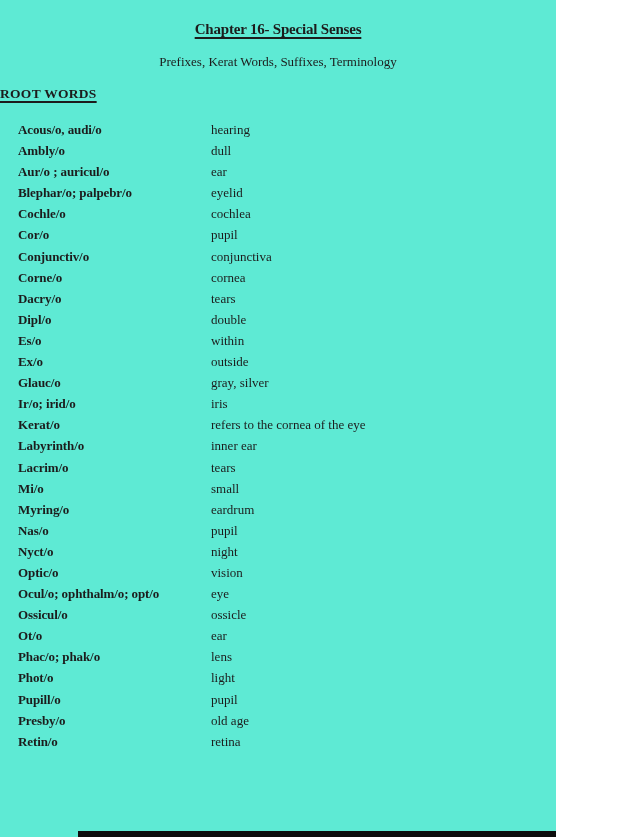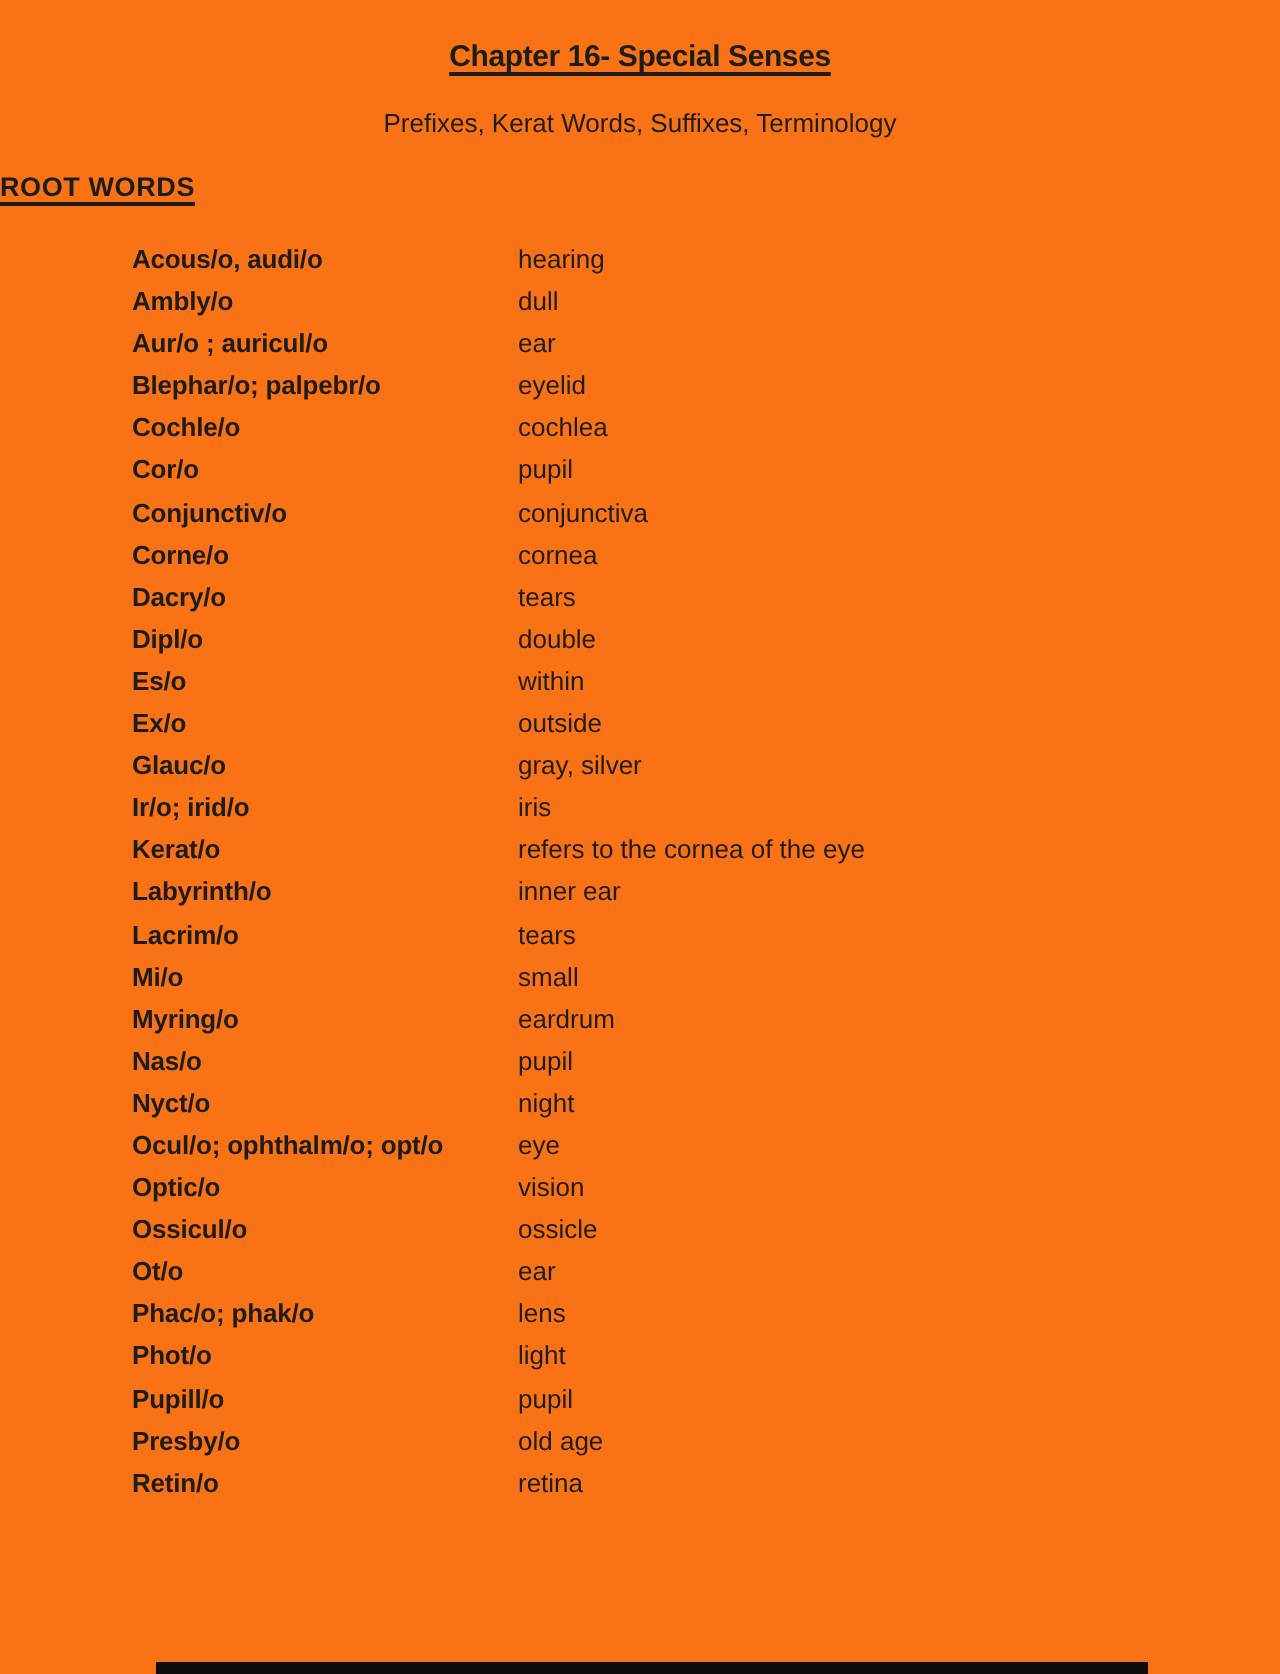--- a/index.html
+++ b/index.html
@@ -1,22 +1,22 @@
 <!DOCTYPE html>
 <html><head>
 <meta charset="utf-8">
 <style>
   html, body { margin: 0; padding: 0; background: #ffffff; }
   .page {
     position: relative;
-    width: 640px;
+    width: 556px;
     height: 837px;
-    background: #f97316;
+    background: #5eead4;
     overflow: hidden;
-    font-family: Liberation Sans, sans-serif;
+    font-family: Liberation Serif, serif;
     color: #1c1c1c;
   }
   .doc-title {
     margin-top: 19px;
     text-align: center;
     font-size: 15px;
     font-weight: 700;
     line-height: 20px;
     letter-spacing: -0.2px;
     text-decoration: underline;
@@ -41,21 +41,20 @@
     text-decoration-thickness: 1.5px;
     text-underline-offset: 3px;
   }
   .root-list {
     margin-top: 17px;
   }
   .row {
     display: flex;
     line-height: 21.1px;
     font-size: 13px;
-    padding-left: 48px;
   }
   .row .term {
     margin-left: 18px;
     width: 193px;
     flex: 0 0 193px;
     font-weight: 700;
     letter-spacing: -0.1px;
     white-space: pre;
   }
   .row .meaning {
@@ -183,30 +182,30 @@
     <span class="term">Nas/o</span>
     <span class="meaning">pupil</span>
   </div>
 
   <div class="row">
     <span class="term">Nyct/o</span>
     <span class="meaning">night</span>
   </div>
 
   <div class="row">
+    <span class="term">Optic/o</span>
+    <span class="meaning">vision</span>
+  </div>
+
+  <div class="row">
     <span class="term">Ocul/o; ophthalm/o; opt/o</span>
     <span class="meaning">eye</span>
   </div>
 
   <div class="row">
-    <span class="term">Optic/o</span>
-    <span class="meaning">vision</span>
-  </div>
-
-  <div class="row">
     <span class="term">Ossicul/o</span>
     <span class="meaning">ossicle</span>
   </div>
 
   <div class="row">
     <span class="term">Ot/o</span>
     <span class="meaning">ear</span>
   </div>
 
   <div class="row">

